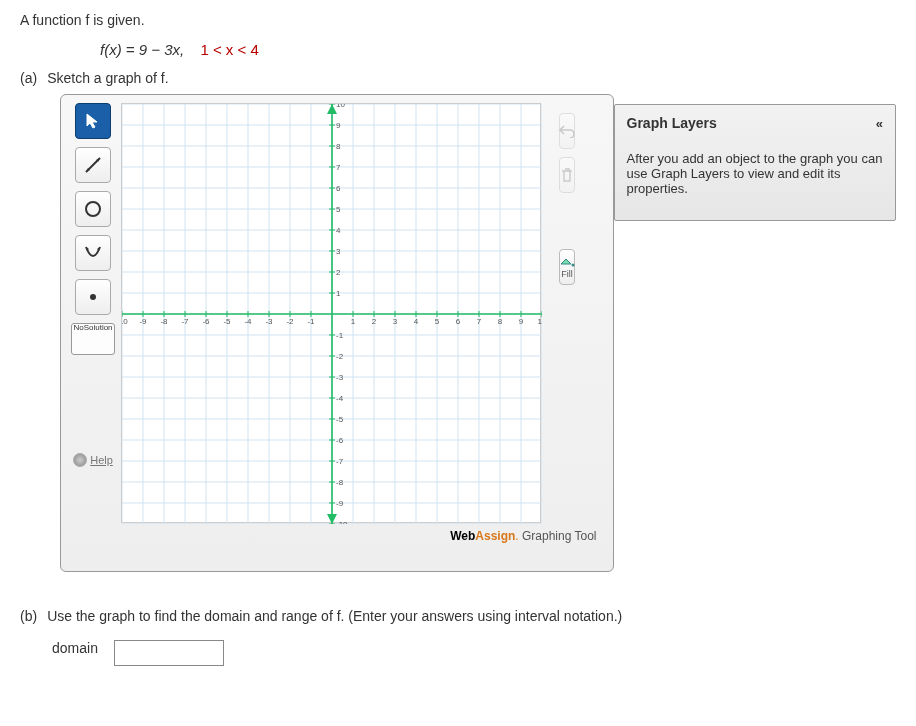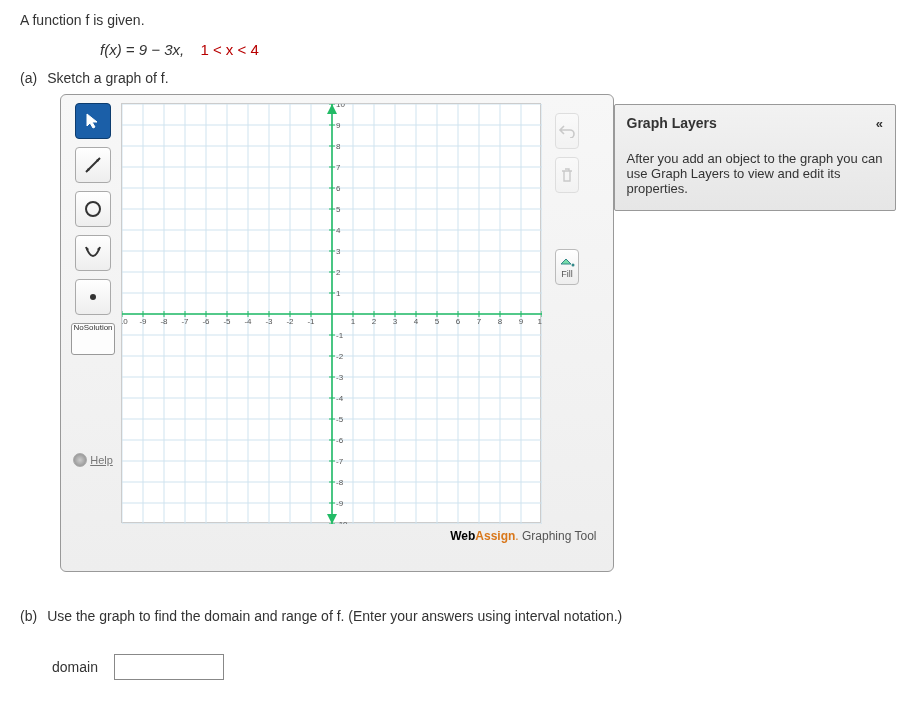--- a/index.html
+++ b/index.html
@@ -103,52 +103,52 @@
     }
     .side-tools {
       width: 52px;
       display: flex;
       flex-direction: column;
       gap: 8px;
       align-items: center;
       padding-top: 10px;
     }
     .side-btn {
-      width:24px;height:36px;border:1px solid #bbb;border-radius:4px;
+      width:16px;height:36px;border:1px solid #bbb;border-radius:4px;
       background:linear-gradient(#fff,#eee);
       display:flex;align-items:center;justify-content:center;font-size:9px;
       color:#888;cursor:pointer;flex-direction:column;
     }
     .side-btn.disabled { opacity:0.4; cursor:default; }
     .footer-brand {
       text-align: right;
       padding: 6px 16px 28px;
       font-size: 12px;
     }
     .footer-brand b { color:#000; }
     .footer-brand .assign { color:#d9771a; font-weight:bold; }
     .footer-brand .dot { color:#d9771a; }
     .footer-brand .rest { color:#555; }
     .layers-panel {
       border: 1px solid #999;
       background: linear-gradient(#f2f2f2,#e6e6e6);
       width: 292px;
-      padding: 10px 12px 14px;
+      padding: 10px 12px 24px;
       font-size: 13px;
       border-radius: 2px;
       margin-top: 10px;
     }
     .layers-head {
       display:flex;justify-content:space-between;align-items:center;
       margin-bottom: 20px;
     }
     .layers-head .title { font-weight:bold; font-size:14px; }
     .part-b { margin-top: 36px; }
     .field-row {
-      display:flex;align-items:center;gap:2px;margin-top:30px;
+      display:flex;gap:2px;margin-top:16px;
       margin-left: 32px;
     }
     .field-row label { width: 60px; }
     .field-row input {
       width: 110px; height: 26px;
       border: 1px solid #888;
       padding: 2px 4px;
     }
   </style>
 </head>

